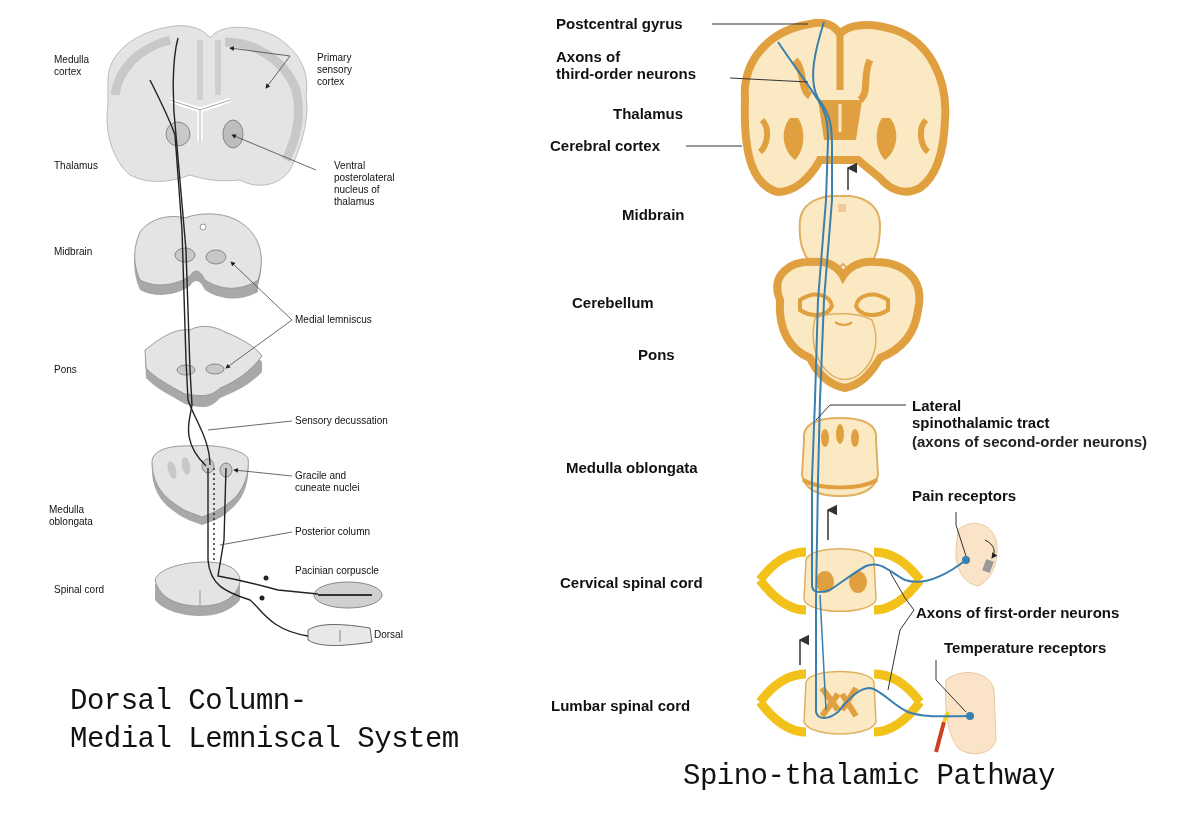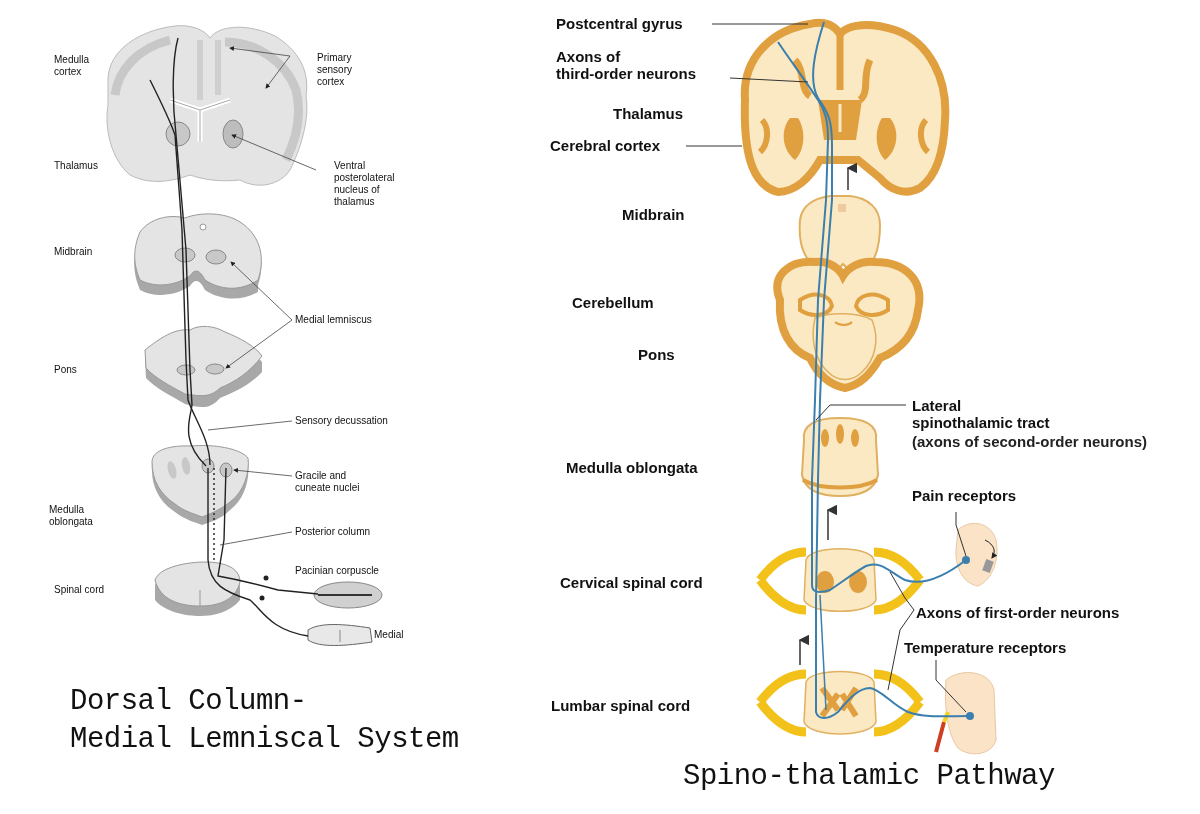--- a/index.html
+++ b/index.html
@@ -192,36 +192,36 @@
 <div class="lbl-l" style="left:295px;top:314px;">Medial lemniscus</div>
 <div class="lbl-l" style="left:54px;top:364px;">Pons</div>
 <div class="lbl-l" style="left:295px;top:415px;">Sensory decussation</div>
 <div class="lbl-l" style="left:49px;top:478px;margin-top:26px;">Medulla
 oblongata</div>
 <div class="lbl-l" style="left:295px;top:470px;">Gracile and
 cuneate nuclei</div>
 <div class="lbl-l" style="left:295px;top:526px;">Posterior column</div>
 <div class="lbl-l" style="left:54px;top:584px;">Spinal cord</div>
 <div class="lbl-l" style="left:295px;top:565px;">Pacinian corpuscle</div>
-<div class="lbl-l" style="left:374px;top:629px;">Medial</div>
+<div class="lbl-l" style="left:374px;top:629px;">Dorsal</div>
 
 <div class="caption" style="left:34px;top:683px;">Dorsal Column-
 Medial Lemniscal System</div>
 
 <div class="lbl-r" style="left:556px;top:15px;">Postcentral gyrus</div>
 <div class="lbl-r" style="left:556px;top:48px;">Axons of
 third-order neurons</div>
 <div class="lbl-r" style="left:613px;top:105px;">Thalamus</div>
 <div class="lbl-r norm" style="left:550px;top:137px;font-weight:bold;">Cerebral cortex</div>
 <div class="lbl-r" style="left:622px;top:206px;">Midbrain</div>
 <div class="lbl-r" style="left:572px;top:294px;">Cerebellum</div>
 <div class="lbl-r" style="left:638px;top:346px;">Pons</div>
 <div class="lbl-r" style="left:912px;top:397px;">Lateral
 spinothalamic tract</div>
 <div class="lbl-r sub" style="left:912px;top:433px;font-weight:bold;">(axons of second-order neurons)</div>
 <div class="lbl-r" style="left:566px;top:459px;">Medulla oblongata</div>
 <div class="lbl-r" style="left:912px;top:487px;">Pain receptors</div>
 <div class="lbl-r" style="left:551px;top:574px;margin-left:9px;">Cervical spinal cord</div>
 <div class="lbl-r" style="left:916px;top:604px;">Axons of first-order neurons</div>
-<div class="lbl-r" style="left:904px;top:639px;">Temperature receptors</div>
+<div class="lbl-r" style="left:944px;top:639px;">Temperature receptors</div>
 <div class="lbl-r" style="left:551px;top:697px;">Lumbar spinal cord</div>
 
 <div class="caption" style="left:647px;top:758px;">Spino-thalamic Pathway</div>
 
 </body></html>

